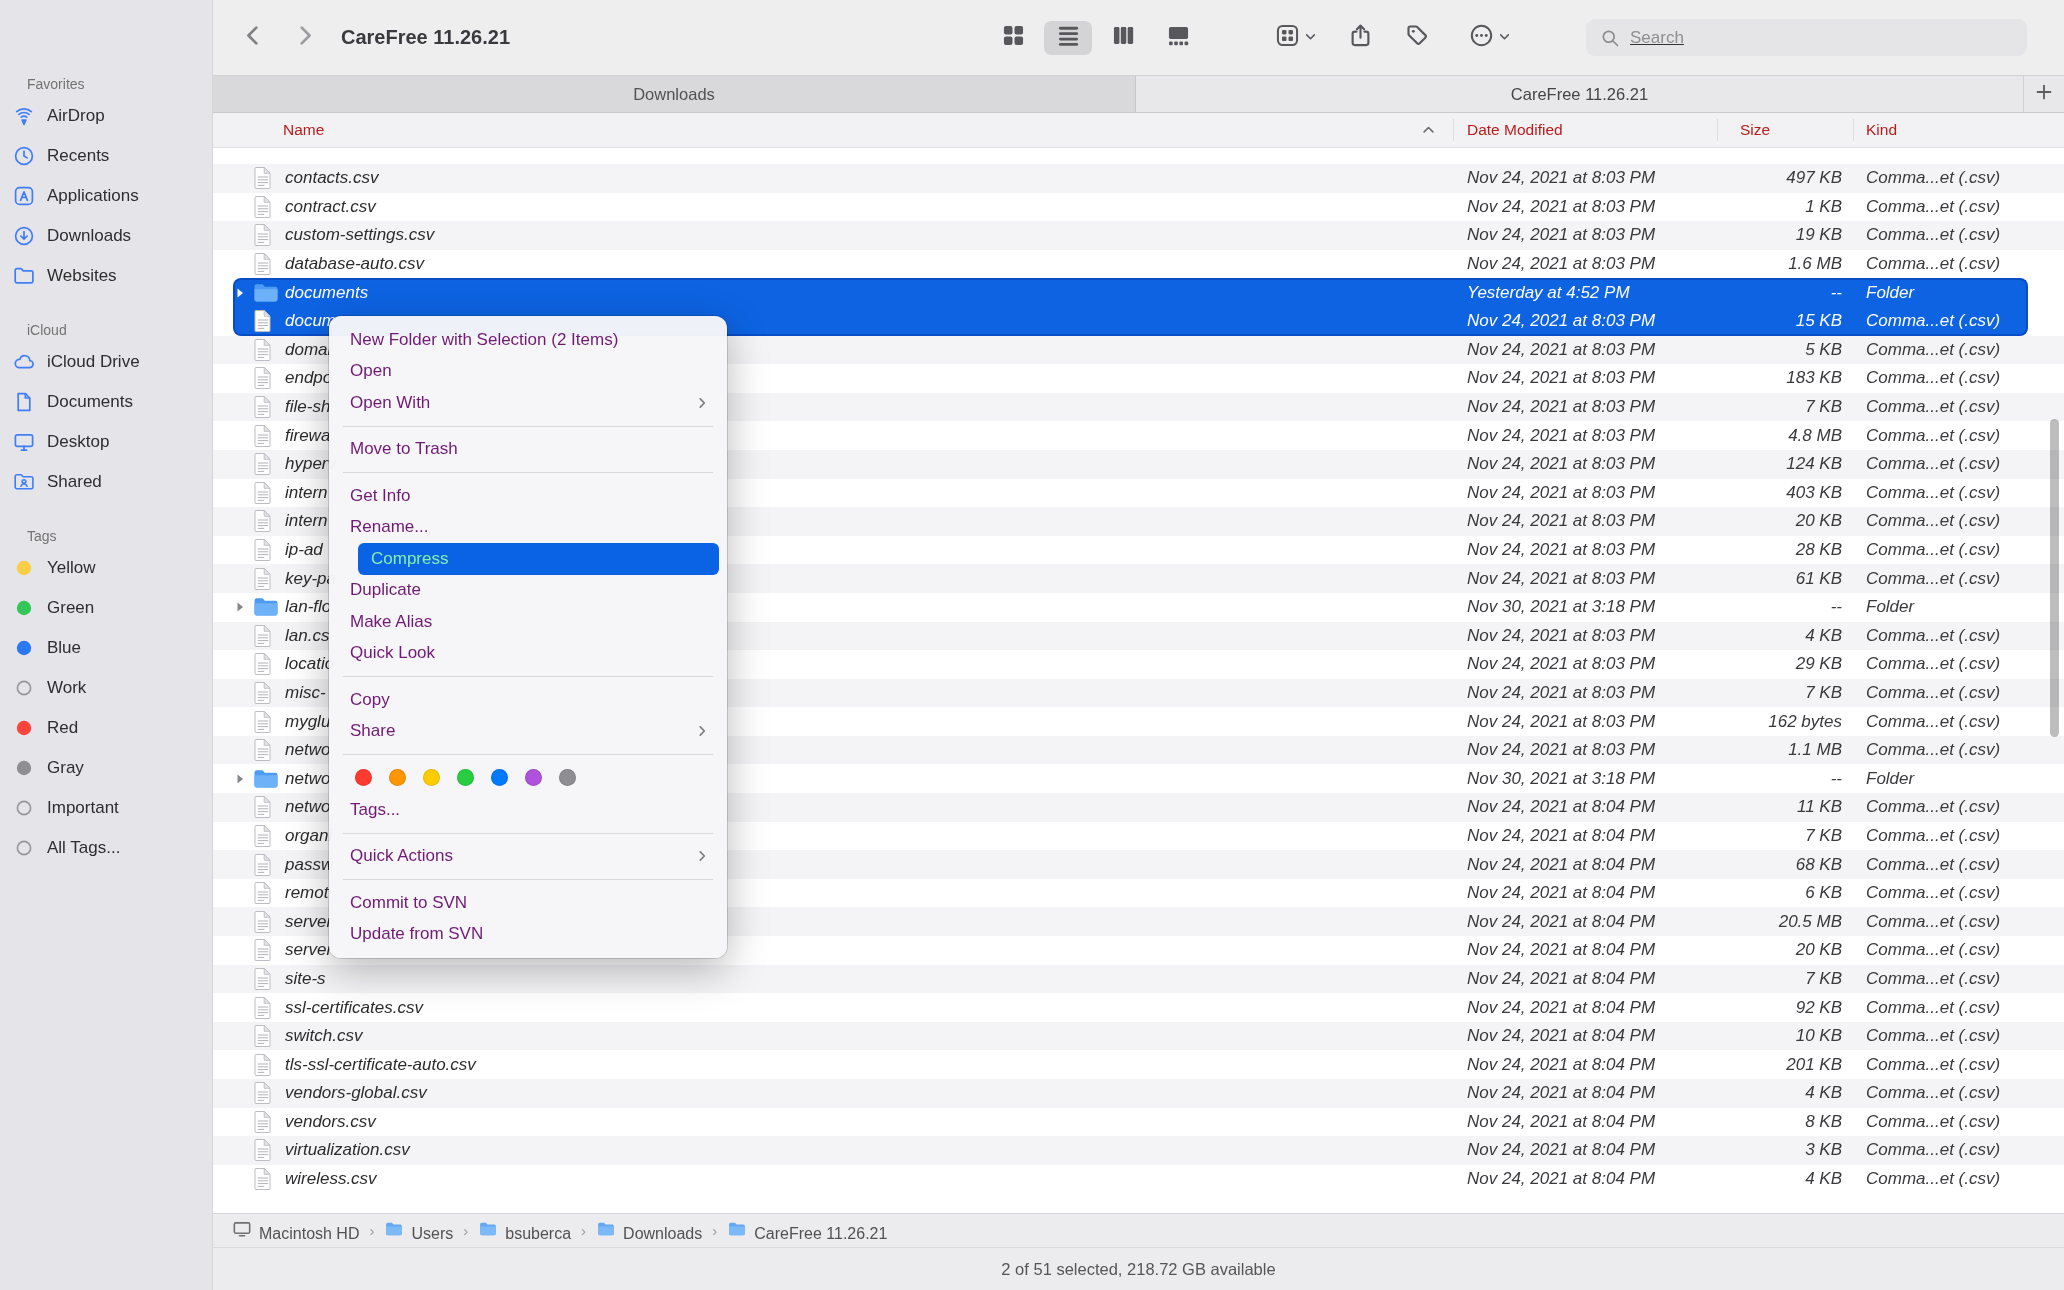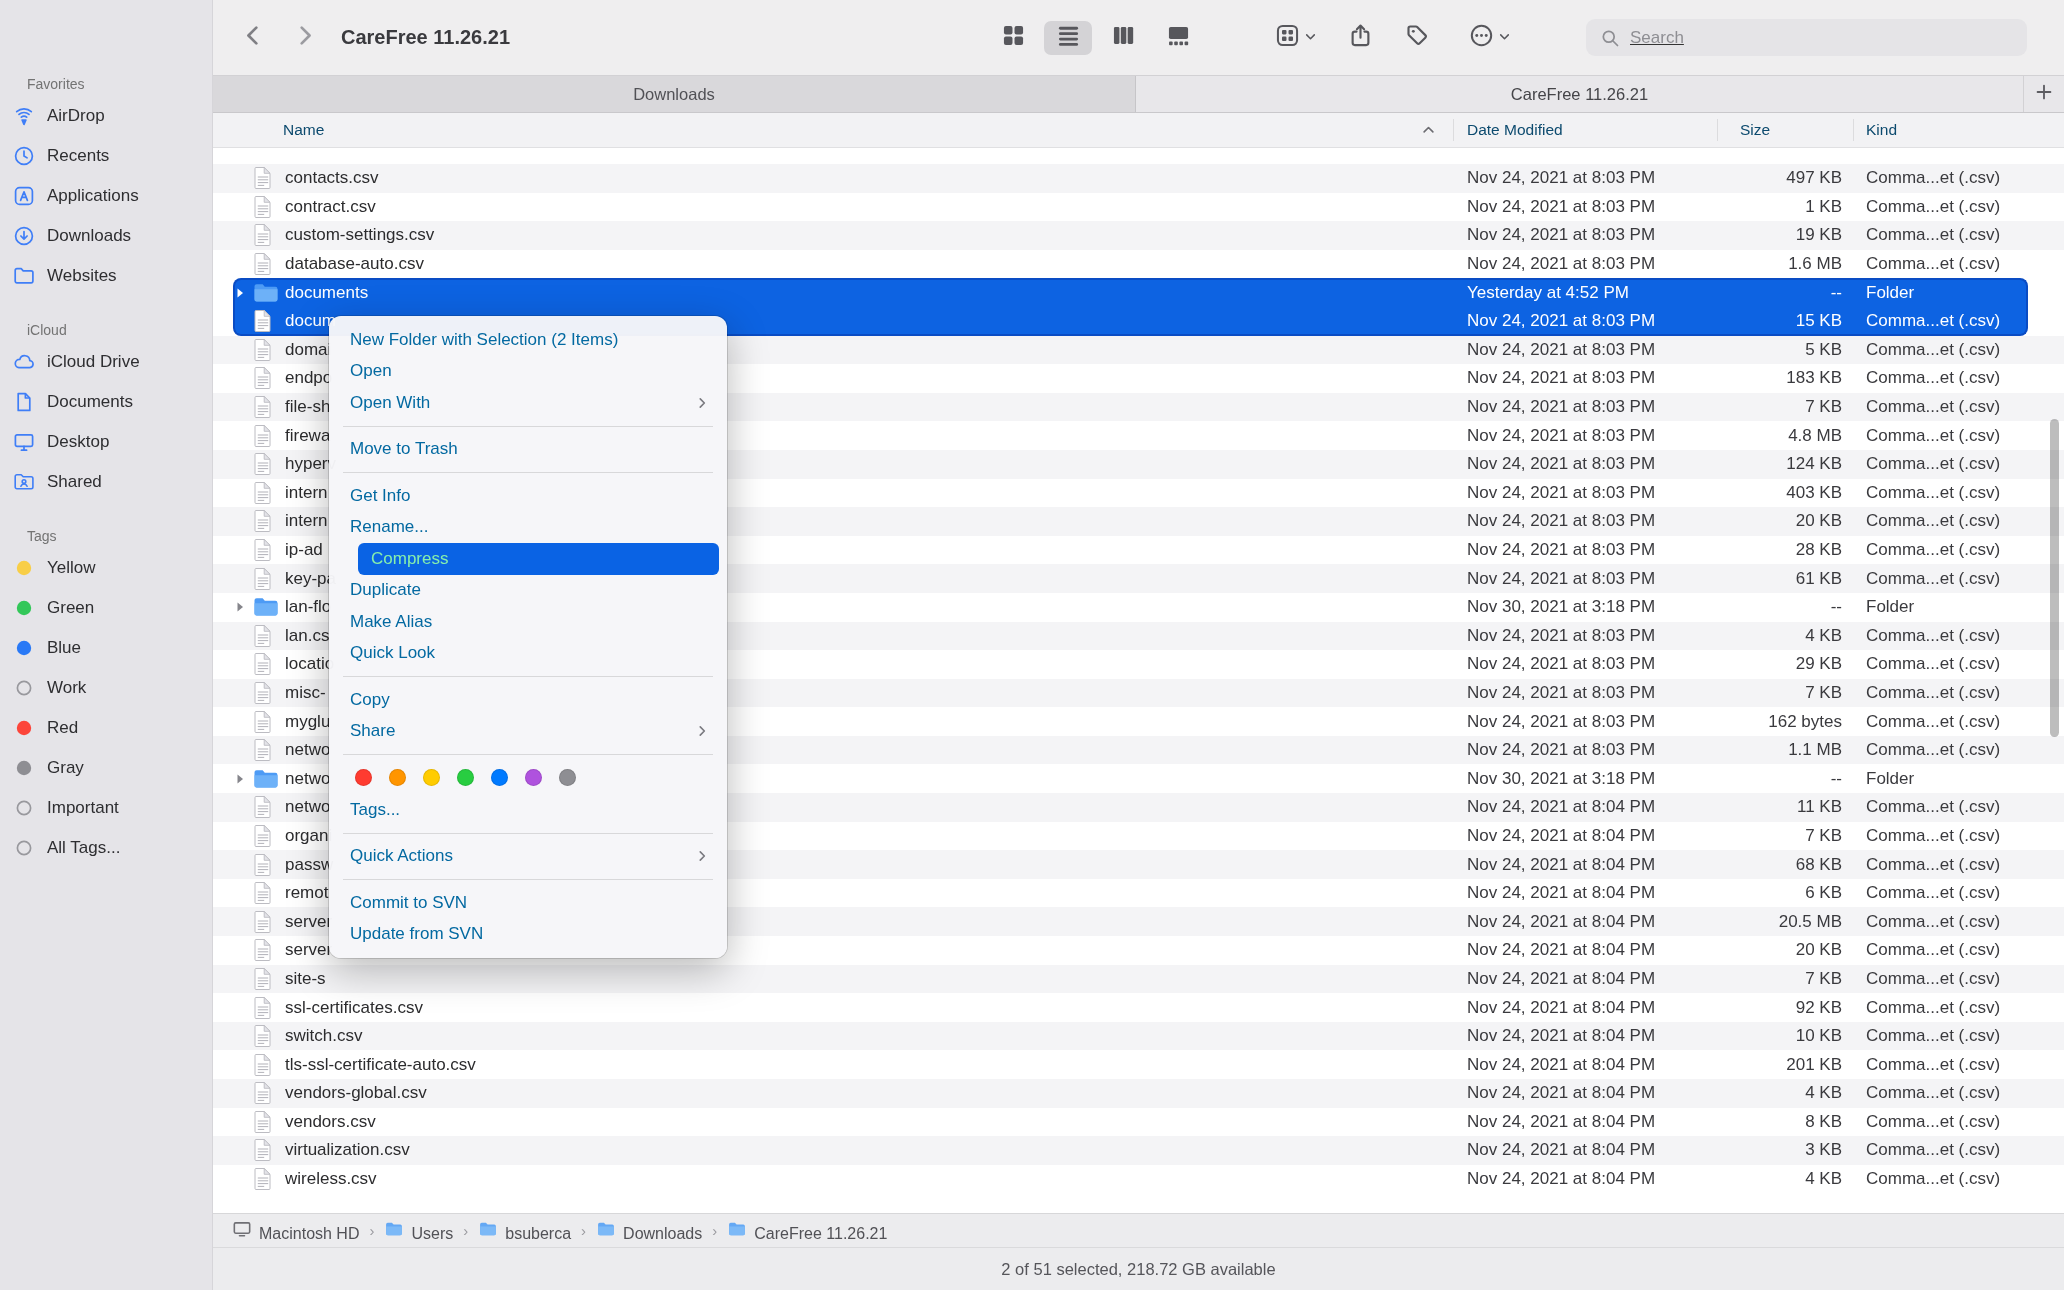--- a/index.html
+++ b/index.html
@@ -33,28 +33,28 @@
 #search-input::placeholder{color:#8e8e93;}
 
 
 #tabbar{position:absolute;left:0;top:75px;right:0;height:38px;display:flex;border-top:1px solid #d2d1d4;border-bottom:1px solid #c9c8cb;}
 .tab{height:100%;display:flex;align-items:center;justify-content:center;font-size:16.5px;}
 .tab.inactive{width:923px;background:#d9d8db;color:#515156;border-right:1px solid #c6c5c8;}
 .tab.active{flex:1;background:#e8e7ea;color:#454549;}
 #new-tab-btn{width:41px;height:100%;background:#e8e7ea;border-left:1px solid #d2d1d4;display:flex;align-items:center;justify-content:center;}
 
 
-#colheader{position:absolute;left:0;top:113px;right:0;height:35px;background:#f2f2f4;border-bottom:1px solid #e0e0e2;font-size:15.5px;color:#0c4a6e;padding-left:13px;}
+#colheader{position:absolute;left:0;top:113px;right:0;height:35px;background:#f2f2f4;border-bottom:1px solid #e0e0e2;font-size:15.5px;color:#b91c1c;padding-left:13px;}
 #colheader>span{position:absolute;top:50%;transform:translateY(-50%);display:flex;align-items:center;}
 .col-sep{position:absolute;top:6px;bottom:6px;width:1px;background:#dcdcde;}
 
 
 #filelist{position:absolute;left:0;top:148px;right:0;height:1065px;background:#fff;overflow:hidden;}
 .spacer{height:16px;background:#fff;}
-.row{position:relative;height:28.6px;font-size:17px;color:#2c2c2e;}
+.row{position:relative;height:28.6px;font-size:17px;color:#2c2c2e;font-style:italic;}
 .row.alt{background:#f4f4f6;}
 .row>span{position:absolute;top:50%;transform:translateY(-50%);white-space:nowrap;z-index:1;display:flex;align-items:center;}
 .disc{left:21px;}
 .ficon{left:40px;}
 .fname{left:72px;}
 .fdate{left:1254px;color:#3a3a3e;}
 .fsize{left:1480px;width:149px;justify-content:flex-end;color:#3a3a3e;}
 .fkind{left:1653px;color:#3a3a3e;}
 .row.selected,.row.selected .fdate,.row.selected .fsize,.row.selected .fkind{color:#fff;}
 .row.selected::before{content:"";position:absolute;left:20px;right:36px;top:-1px;bottom:-1px;background:#0d63e2;z-index:0;border-left:2.5px solid #0a4cc4;border-right:2.5px solid #0a4cc4;}
@@ -65,21 +65,21 @@
 #pathbar{position:absolute;left:0;top:1213px;right:0;height:34px;background:#ececee;border-top:1px solid #d7d7d9;display:flex;align-items:center;padding-left:19px;font-size:16px;color:#515156;}
 .pb-seg{display:flex;align-items:flex-end;gap:7px;}
 .pb-sep{margin:0 10px;color:#9a9a9f;font-size:15px;}
 #statusbar{position:absolute;left:0;top:1247px;right:0;bottom:0;background:#ececee;border-top:1px solid #dadadc;display:flex;align-items:center;justify-content:center;font-size:16.5px;color:#55555a;}
 
 
 #scrollbar{position:absolute;right:5px;top:419px;width:9px;height:318px;border-radius:5px;background:rgba(0,0,0,0.26);z-index:3;}
 
 
 #context-menu{position:absolute;left:329px;top:316px;width:398px;background:rgba(246,246,249,0.97);border-radius:12px;box-shadow:0 0 0 1px rgba(0,0,0,0.14),0 12px 40px rgba(0,0,0,0.28);padding:8px 0;z-index:10;}
-.menu-item{display:flex;align-items:center;justify-content:space-between;height:31.5px;margin:0 8px;padding:0 10px 0 13px;border-radius:6px;font-size:17px;color:#0369a1;}
+.menu-item{display:flex;align-items:center;justify-content:space-between;height:31.5px;margin:0 8px;padding:0 10px 0 13px;border-radius:6px;font-size:17px;color:#701a75;}
 .menu-item.highlighted{background:#0a63e4;color:#86efac;margin-left:29px;}
 .menu-sep{height:1px;background:rgba(0,0,0,0.12);margin:7px 14px;}
 .menu-dots{display:flex;align-items:center;gap:17px;height:30px;margin:2px 8px 2px 26px;}
 .menu-dot{width:17px;height:17px;border-radius:50%;display:inline-block;box-shadow:inset 0 0 0 1px rgba(0,0,0,0.1);}
 .menu-sub{display:flex;align-items:center;}
 </style>
 </head>
 <body>
 
 <aside id="sidebar">

